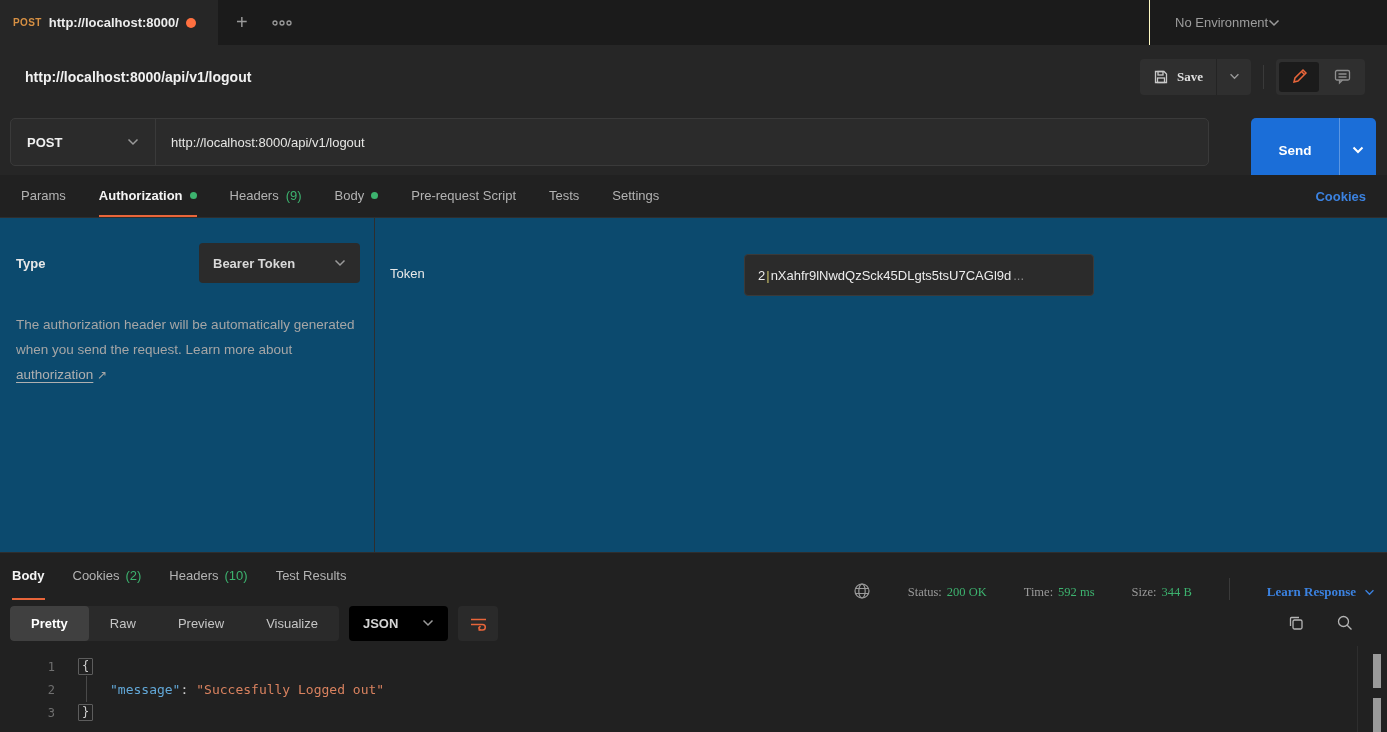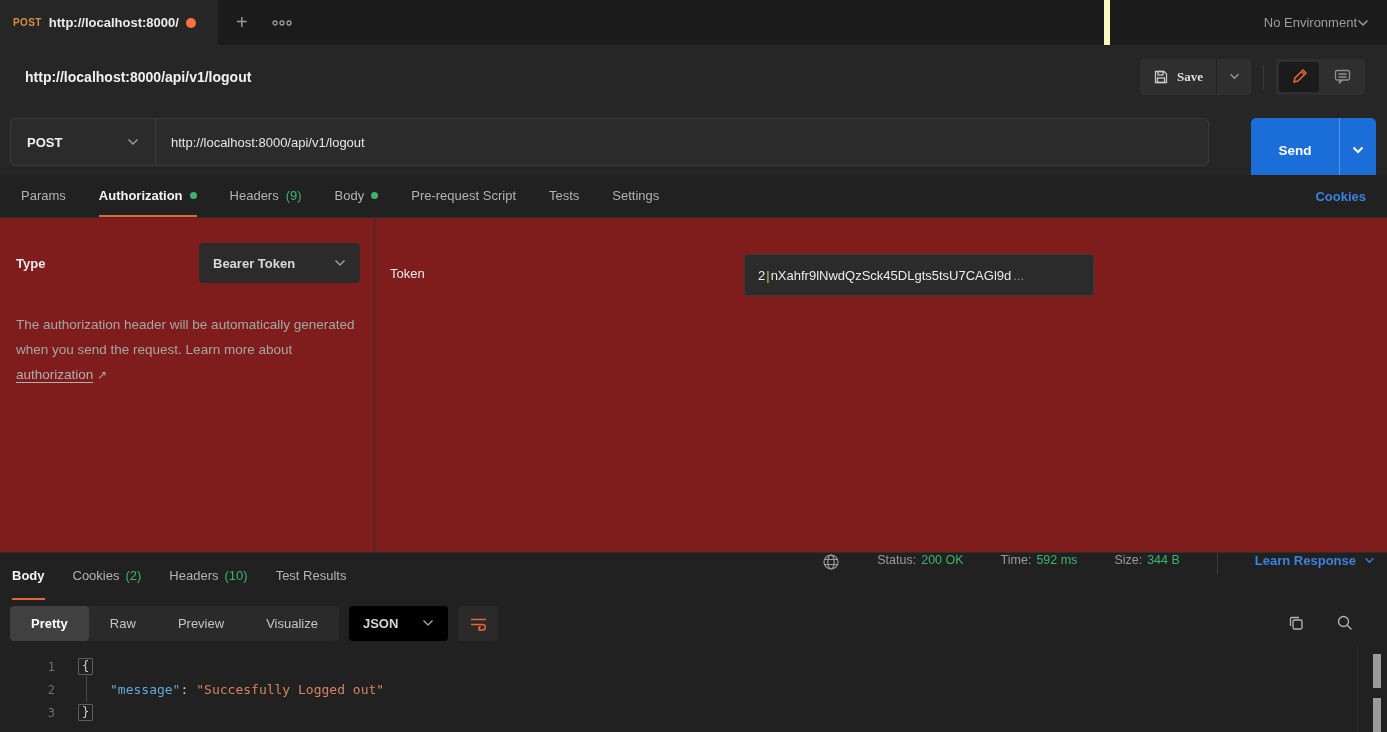--- a/index.html
+++ b/index.html
@@ -17,21 +17,21 @@
 
   
   .topbar { height: 45px; background: #1b1b1b; display: flex; align-items: stretch; flex-shrink: 0; }
   .req-tab { width: 218px; background: #262626; display: flex; align-items: center; padding: 0 13px; gap: 7px; cursor: pointer; }
   .tab-method { font-size: 10px; font-weight: 700; color: #d79043; letter-spacing: .4px; flex-shrink: 0; }
   .tab-title { font-size: 13px; font-weight: 600; color: #ececec; white-space: nowrap; overflow: hidden; }
   .unsaved-dot { width: 10px; height: 10px; border-radius: 50%; background: #ff7040; flex-shrink: 0; }
   .plus-btn { margin-left: 10px; padding: 0 8px; color: #9a9a9a; font-size: 20px; font-weight: 300; }
   .more-tabs-btn { margin-left: 10px; padding: 0 6px; color: #9a9a9a; }
   .tb-spacer { flex: 1; }
-  .env-select { width: 283px; border-left: 6px solid #fef9c3; display: flex; align-items: center; justify-content: flex-end; padding: 0 18px 0 25px; color: #9d9d9d; cursor: pointer; }
+  .env-select { width: 238px; border-left: 1px solid #fef9c3; display: flex; align-items: center; justify-content: flex-start; padding: 0 18px 0 25px; color: #9d9d9d; cursor: pointer; }
 
   
   .title-row { height: 63px; background: #262626; display: flex; align-items: center; padding: 0 22px 0 25px; flex-shrink: 0; }
   .req-title { font-size: 14px; font-weight: 700; color: #f1f1f1; }
   .title-actions { margin-left: auto; display: flex; align-items: center; }
   .save-group { display: flex; background: #2f2f2f; border-radius: 4px; overflow: hidden; height: 36px; font-family: Liberation Serif, serif; }
   .save-btn { padding: 0 13px; gap: 8px; color: #e0e0e0; font-weight: 600; }
   .save-caret { width: 35px; justify-content: center; border-left: 1px solid #242424; }
   .v-divider { width: 1px; height: 24px; background: #3a3a3a; margin: 0 12px; }
   .edit-group { background: #2f2f2f; border-radius: 4px; padding: 3px; display: flex; gap: 3px; }
@@ -49,41 +49,41 @@
 
   
   .req-tabs { height: 43px; background: #212121; border-bottom: 1px solid #2e2e2e; display: flex; align-items: stretch; gap: 33px; padding: 0 21px; flex-shrink: 0; }
   .rtab { display: flex; align-items: center; gap: 7px; color: #b3b3b3; cursor: pointer; border-bottom: 2px solid transparent; }
   .rtab.active { color: #f5f5f5; font-weight: 600; border-bottom-color: #e8653a; }
   .gdot { width: 7px; height: 7px; border-radius: 50%; background: #3db36f; }
   .count { color: #3db36f; }
   .cookies-link { margin-left: auto; align-self: center; color: #3b82e0; font-weight: 600; cursor: pointer; }
 
   
-  .content { flex: 1; display: flex; background: #7f1d1d; min-height: 0; }
+  .content { flex: 1; display: flex; background: #0c4a6e; min-height: 0; }
   .auth-left { width: 375px; border-right: 1px solid #2e2e2e; padding: 25px 14px 0 16px; flex-shrink: 0; }
   .type-row { display: flex; justify-content: space-between; align-items: center; }
   .type-label { font-weight: 600; color: #e8e8e8; }
   .type-select { width: 161px; height: 40px; background: #2b2b2b; border-radius: 4px; padding: 0 14px; justify-content: space-between; color: #d9d9d9; font-weight: 600; }
   .auth-desc { margin-top: 29px; width: 346px; font-size: 13.5px; line-height: 25px; color: #a6a6a6; }
   .auth-link { color: #b0b0b0; text-decoration: underline; text-underline-offset: 3px; cursor: pointer; }
   .link-arrow { color: #a6a6a6; font-size: 12px; }
   .auth-right { flex: 1; display: flex; padding: 36px 8px 0 15px; }
   .token-label { width: 354px; color: #e8e8e8; padding-top: 12px; flex-shrink: 0; }
   .token-field { width: 350px; height: 42px; background: #2b2b2b; border: 1px solid #3a3a3a; border-radius: 4px; display: flex; align-items: center; padding: 0 13px; color: #ececec; white-space: nowrap; overflow: hidden; cursor: text; }
   .pipe { color: #cdc36c; margin: 0 1px; }
   .ellipsis { color: #8d8d8d; margin-left: 2px; }
 
   
   .response { border-top: 1px solid #2e2e2e; flex-shrink: 0; }
   .resp-header { height: 47px; display: flex; align-items: stretch; padding: 0 12px; }
   .resp-tabs { display: flex; gap: 28px; }
   .resp-tab { display: flex; align-items: center; gap: 6px; color: #b3b3b3; cursor: pointer; border-bottom: 2px solid transparent; }
   .resp-tab.active { color: #f5f5f5; font-weight: 600; border-bottom-color: #e8653a; }
-  .resp-meta { margin-left: auto; display: flex; align-items: flex-start; gap: 37px; font-size: 12.5px; }
+  .resp-meta { margin-left: auto; display: flex; align-items: flex-end; gap: 37px; font-size: 12.5px; font-family: Liberation Serif, serif; }
   .meta-item { display: flex; gap: 5px; }
   .mlabel { color: #9a9a9a; }
   .mvalue { color: #3db36f; }
   .meta-divider { width: 1px; height: 22px; background: #3a3a3a; }
   .save-response { color: #3b82e0; font-size: 13px; font-weight: 600; gap: 8px; }
 
   .resp-toolbar { height: 46px; display: flex; align-items: center; padding: 0 10px; gap: 10px; }
   .segmented { display: flex; background: #2a2a2a; border-radius: 4px; height: 35px; overflow: hidden; }
   .seg { padding: 0 21px; color: #c5c5c5; }
   .seg.active { background: #404040; color: #fff; border-radius: 4px; font-weight: 600; }

